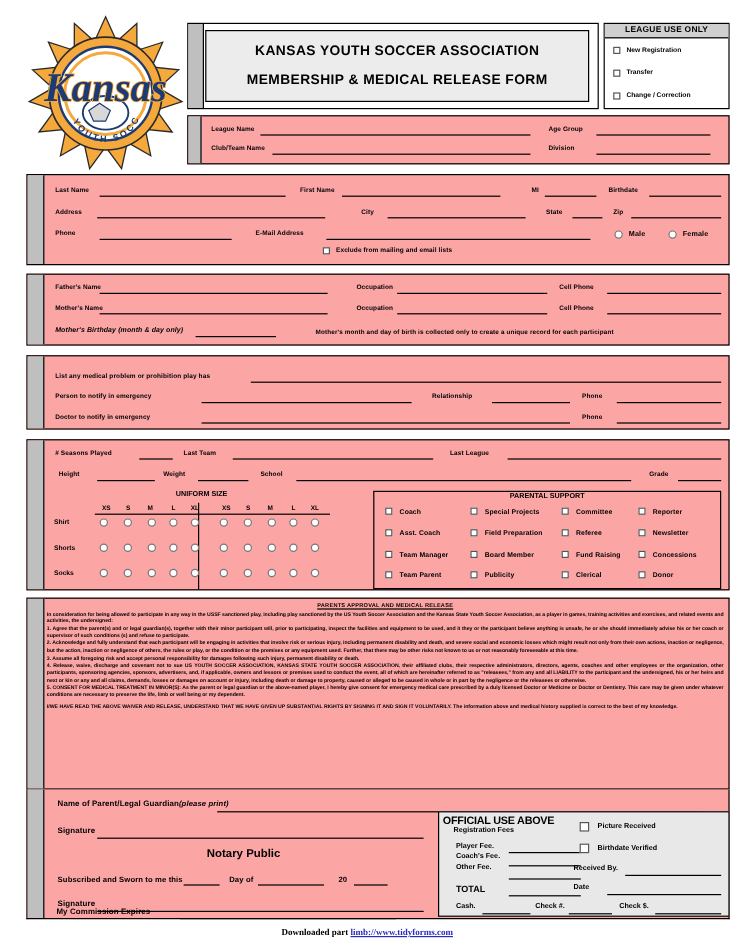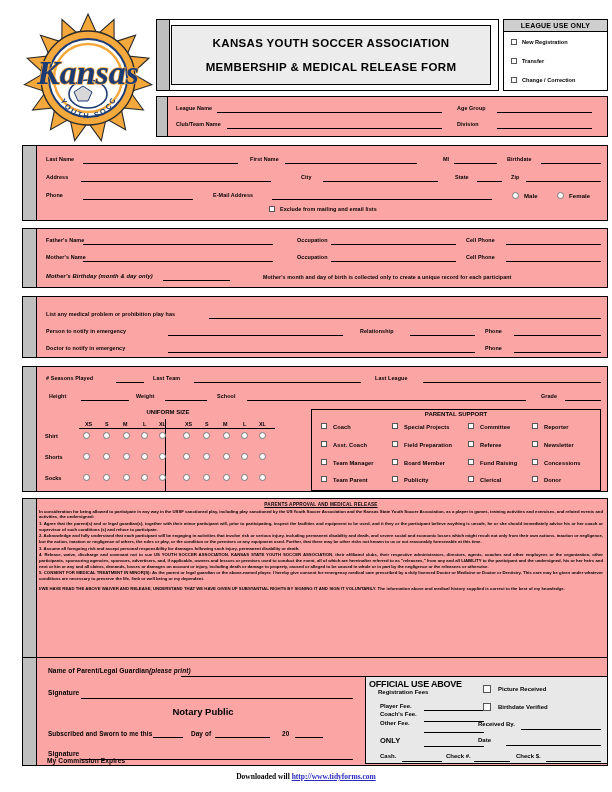--- a/index.html
+++ b/index.html
@@ -365,21 +365,21 @@
     <div class="ou-lbl" style="left:3px;top:2px;font-size:9px;letter-spacing:-.2px;">OFFICIAL USE ABOVE</div>
     <div class="ou-lbl" style="left:12px;top:12px;">Registration Fees</div>
 
     <div class="ou-lbl" style="left:14px;top:26px;">Player  Fee.</div>
     <div class="rule" style="left:58px;top:33px;width:60px;"></div>
     <div class="ou-lbl" style="left:14px;top:34px;">Coach's Fee.</div>
     <div class="rule" style="left:58px;top:44px;width:60px;"></div>
     <div class="ou-lbl" style="left:14px;top:43px;">Other  Fee.</div>
     <div class="rule" style="left:58px;top:55px;width:60px;"></div>
 
-    <div class="ou-lbl" style="left:14px;top:59px;font-size:7.5px;">ONLY</div>
+    <div class="ou-lbl" style="left:14px;top:59px;font-size:7.5px;">TOTAL</div>
     <div class="rule" style="left:58px;top:69px;width:60px;"></div>
 
     <div class="ou-lbl" style="left:14px;top:76px;">Cash.</div>
     <div class="rule" style="left:36px;top:84px;width:40px;"></div>
     <div class="ou-lbl" style="left:80px;top:76px;">Check #.</div>
     <div class="rule" style="left:108px;top:84px;width:36px;"></div>
     <div class="ou-lbl" style="left:150px;top:76px;">Check $.</div>
     <div class="rule" style="left:180px;top:84px;width:55px;"></div>
 
     <div class="cbx" style="left:117px;top:8px;width:8px;height:8px;"></div>
@@ -387,16 +387,16 @@
     <div class="cbx" style="left:117px;top:26px;width:8px;height:8px;"></div>
     <div class="ou-lbl" style="left:132px;top:27px;">Birthdate Verified</div>
 
     <div class="ou-lbl" style="left:112px;top:44px;">Received By.</div>
     <div class="rule" style="left:155px;top:52px;width:80px;"></div>
     <div class="ou-lbl" style="left:112px;top:60px;">Date</div>
     <div class="rule" style="left:140px;top:68px;width:95px;"></div>
   </div>
 
   <div id="footer">
-    <span>Downloaded will </span><a href="#">http://www.tidyforms.com</a>
+    <span>Downloaded part </span><a href="#">limb://www.tidyforms.com</a>
   </div>
 
 </div>
 
 </body></html>

